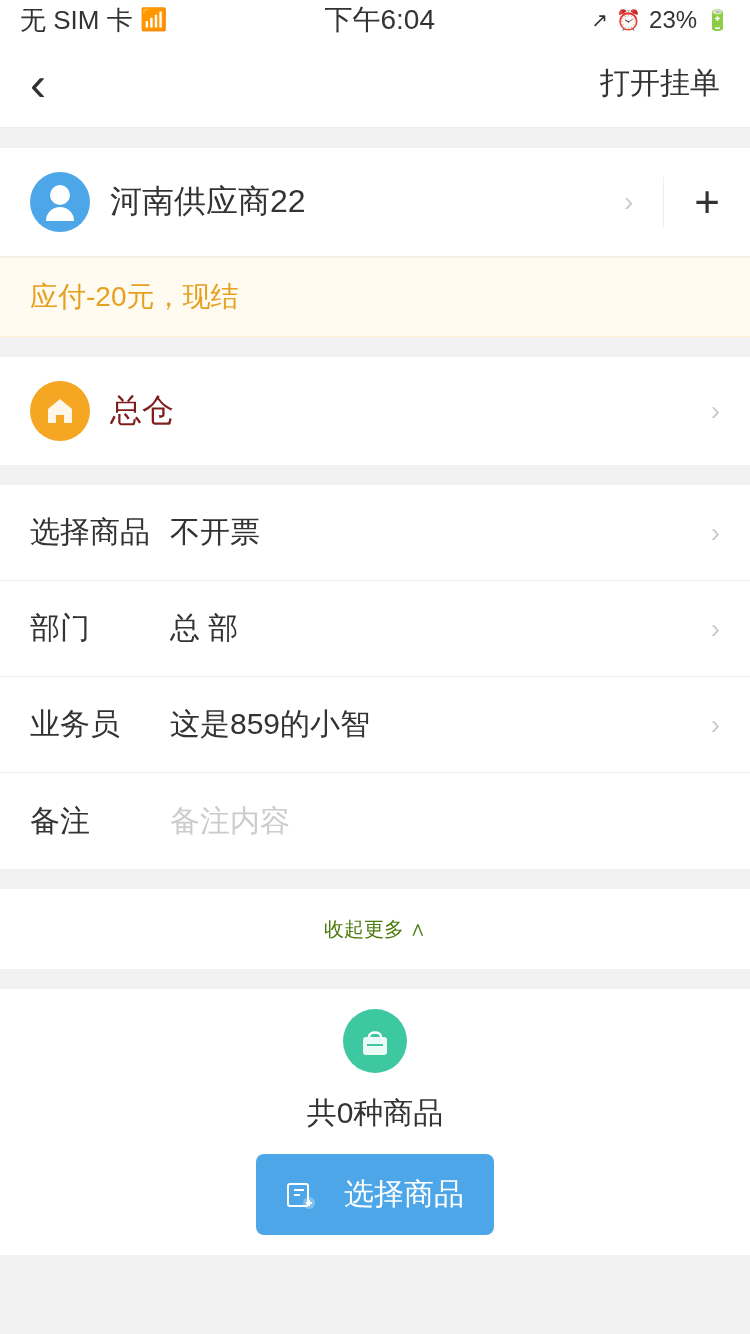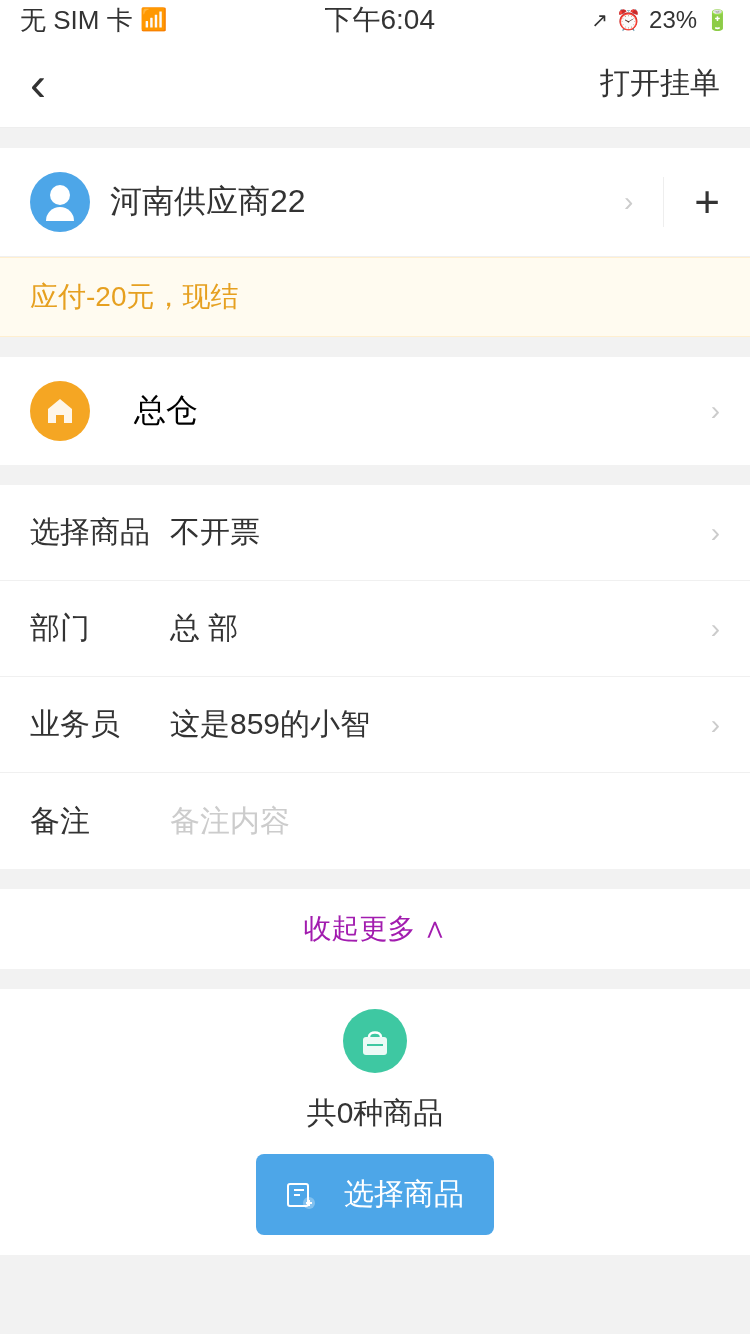--- a/index.html
+++ b/index.html
@@ -152,22 +152,21 @@
       align-items: center;
       justify-content: center;
       margin-right: 20px;
       flex-shrink: 0;
       font-size: 28px;
       color: #fff;
     }
     .warehouse-name {
       flex: 1;
       font-size: 32px;
-      color: #000000;
-      margin-left: 24px;
+      color: #7f1d1d;
     }
     .row-arrow {
       color: #ccc;
       font-size: 28px;
     }
 
     
     .form-section {
       background: #fff;
       margin-top: 20px;
@@ -201,22 +200,22 @@
     .collapse-section {
       background: #fff;
       margin-top: 20px;
       display: flex;
       align-items: center;
       justify-content: center;
       height: 80px;
       cursor: pointer;
     }
     .collapse-text {
-      font-size: 28px;
-      color: #a21caf;
+      font-size: 20px;
+      color: #4d7c0f;
       text-align: right;
     }
 
     
     .bottom-section {
       background: #fff;
       margin-top: 20px;
       display: flex;
       align-items: center;
       padding: 20px 30px;

